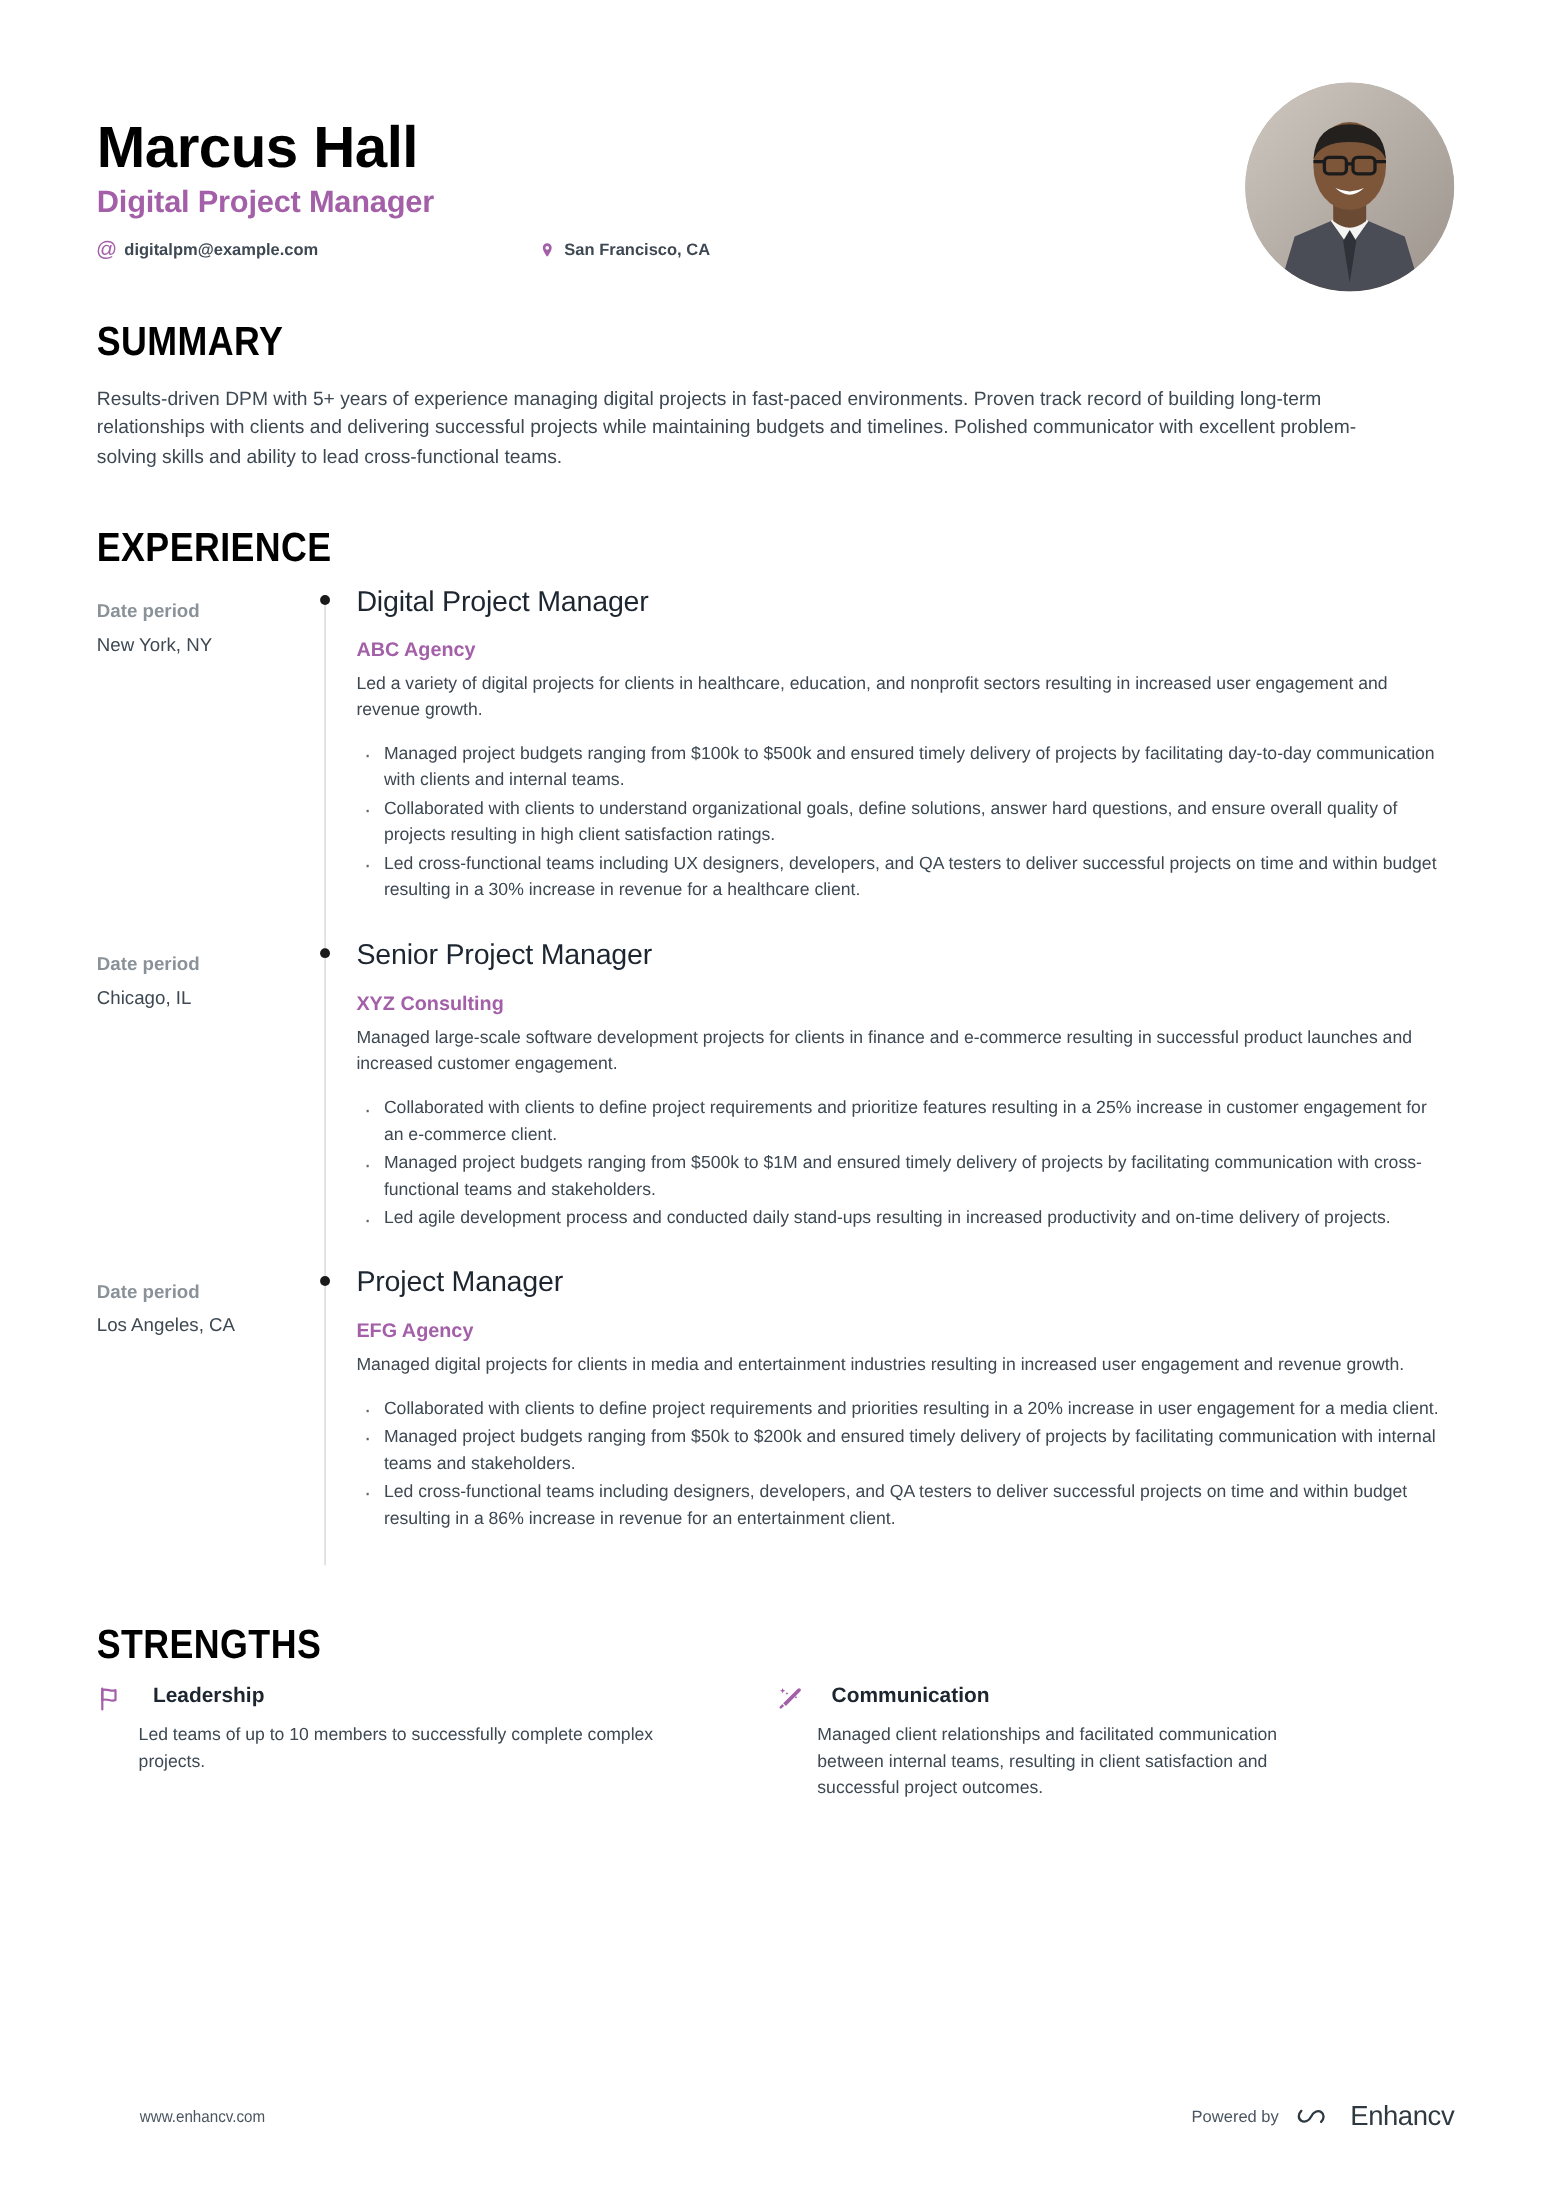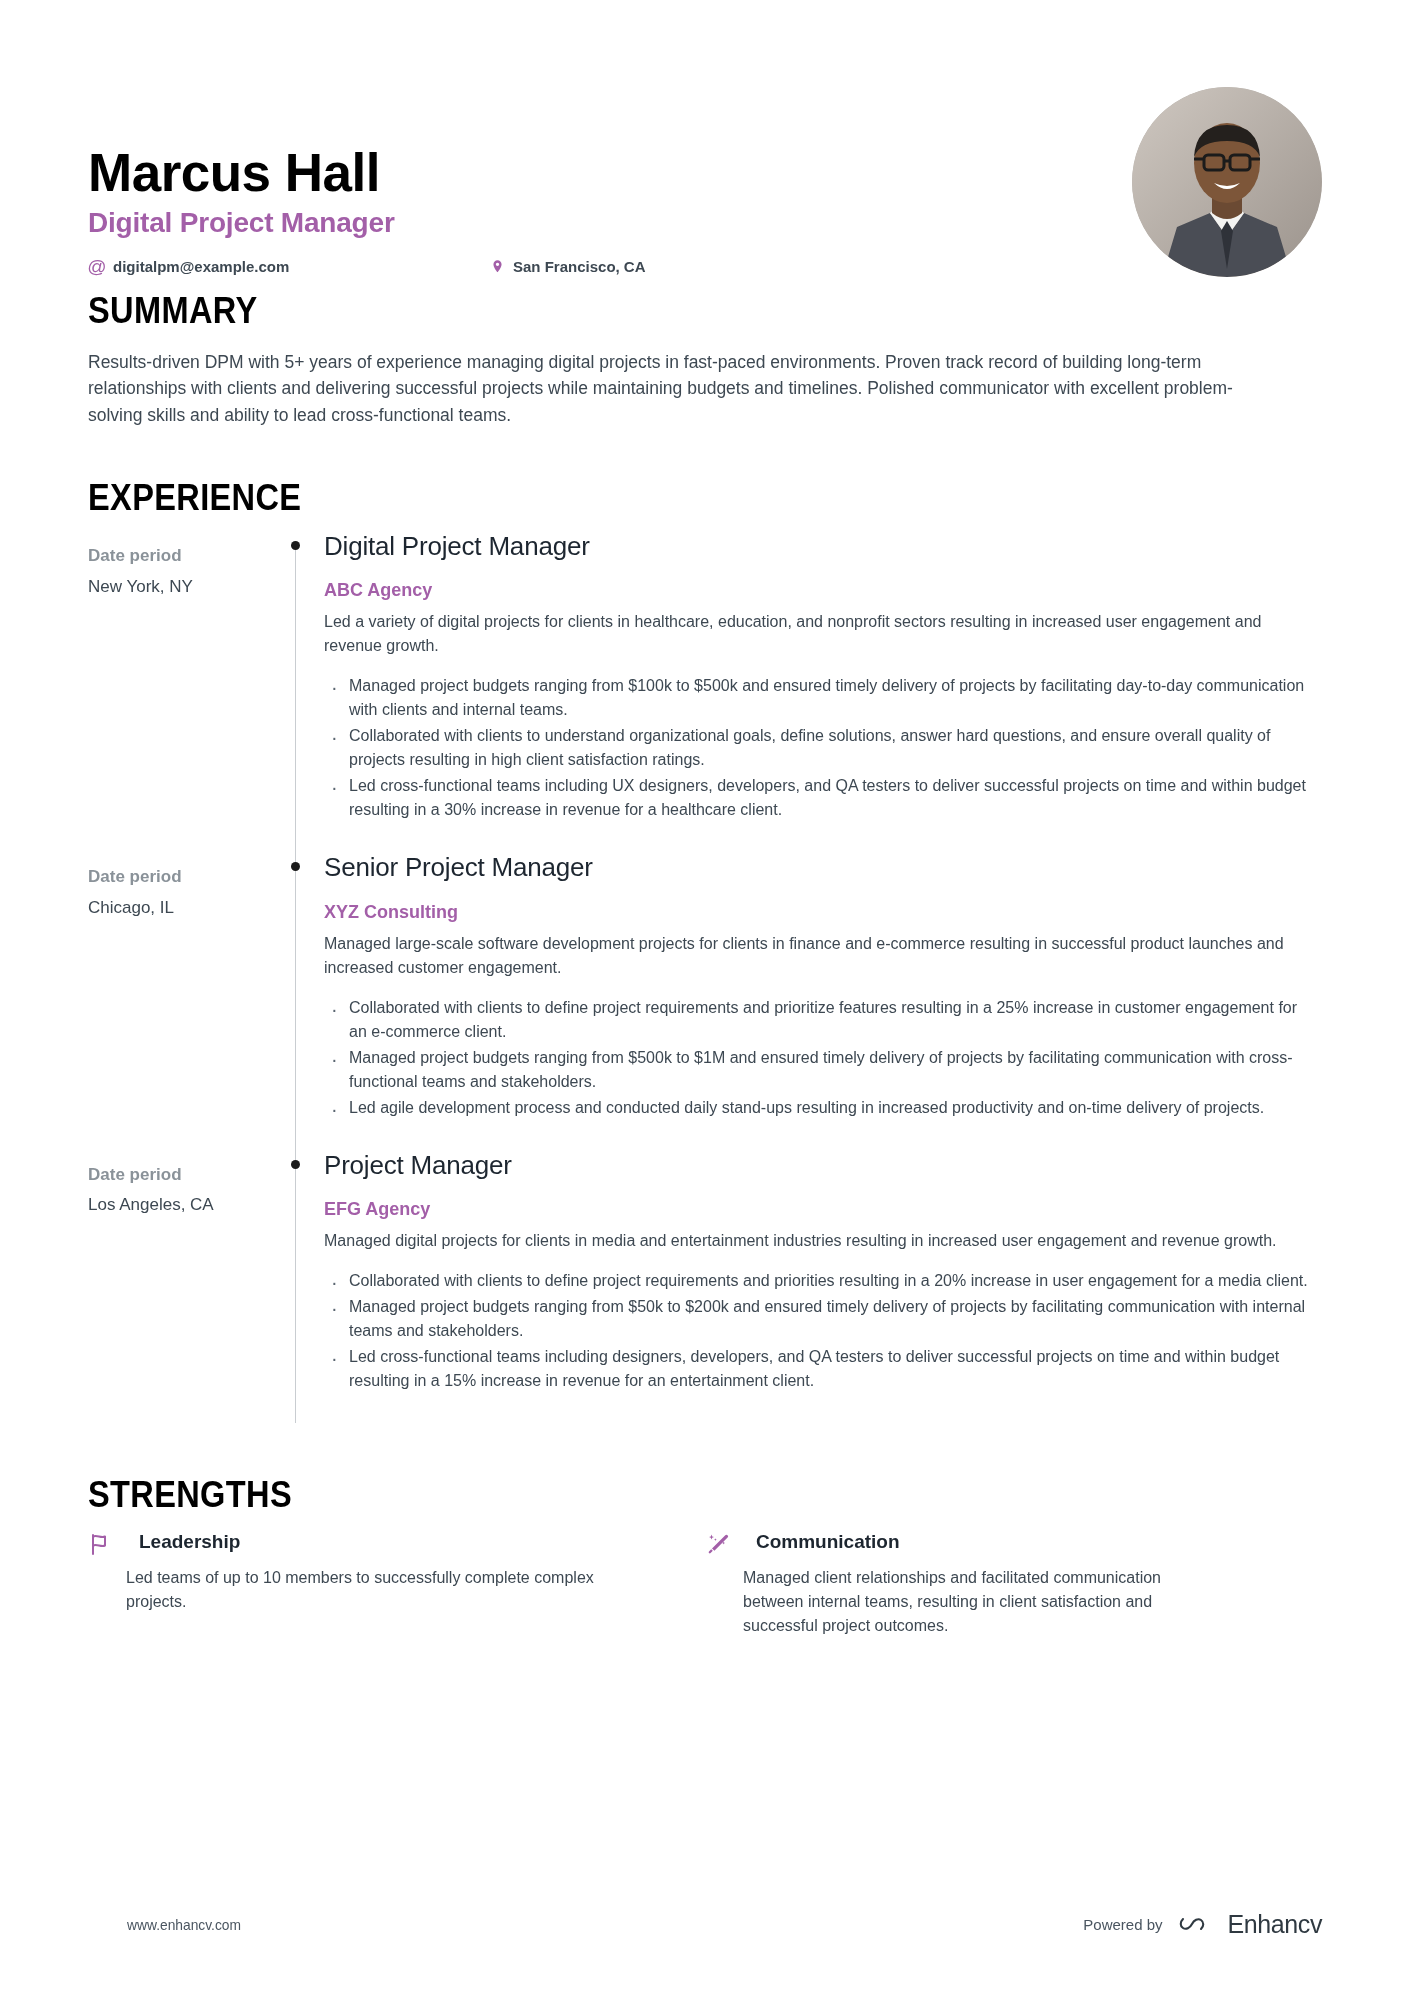--- a/index.html
+++ b/index.html
@@ -20,21 +20,21 @@
   .page {
     width: 1410px;
     height: 1995px;
     padding: 62px 88px 0 88px;
     position: relative;
   }
 
   
   .header {
     display: flex;
-    align-items: flex-end;
+    align-items: center;
     justify-content: space-between;
     height: 215px;
     gap: 35px;
   }
 
   .header-left { padding-top: 6px; }
 
   .name {
     font-size: 53px;
     font-weight: 700;
@@ -442,21 +442,21 @@
             <div class="tl-line"></div>
             <div class="tl-dot"></div>
           </div>
           <div class="exp-body">
             <div class="exp-title">Project Manager</div>
             <div class="exp-company">EFG Agency</div>
             <div class="exp-desc">Managed digital projects for clients in media and entertainment industries resulting in increased user engagement and revenue growth.</div>
             <ul class="exp-bullets">
               <li>Collaborated with clients to define project requirements and priorities resulting in a 20% increase in user engagement for a media client.</li>
               <li>Managed project budgets ranging from $50k to $200k and ensured timely delivery of projects by facilitating communication with internal teams and stakeholders.</li>
-              <li>Led cross-functional teams including designers, developers, and QA testers to deliver successful projects on time and within budget resulting in a 15% increase in revenue for an entertainment client.</li>
+              <li>Led cross-functional teams including designers, developers, and QA testers to deliver successful projects on time and within budget resulting in a 86% increase in revenue for an entertainment client.</li>
             </ul>
           </div>
         </div>
       </div>
   </div>
 
   <div class="section" id="strengths-section">
     <div class="section-title">STRENGTHS</div>
     <div class="strengths-grid" id="strengths-grid">
         <div class="strength-col">

